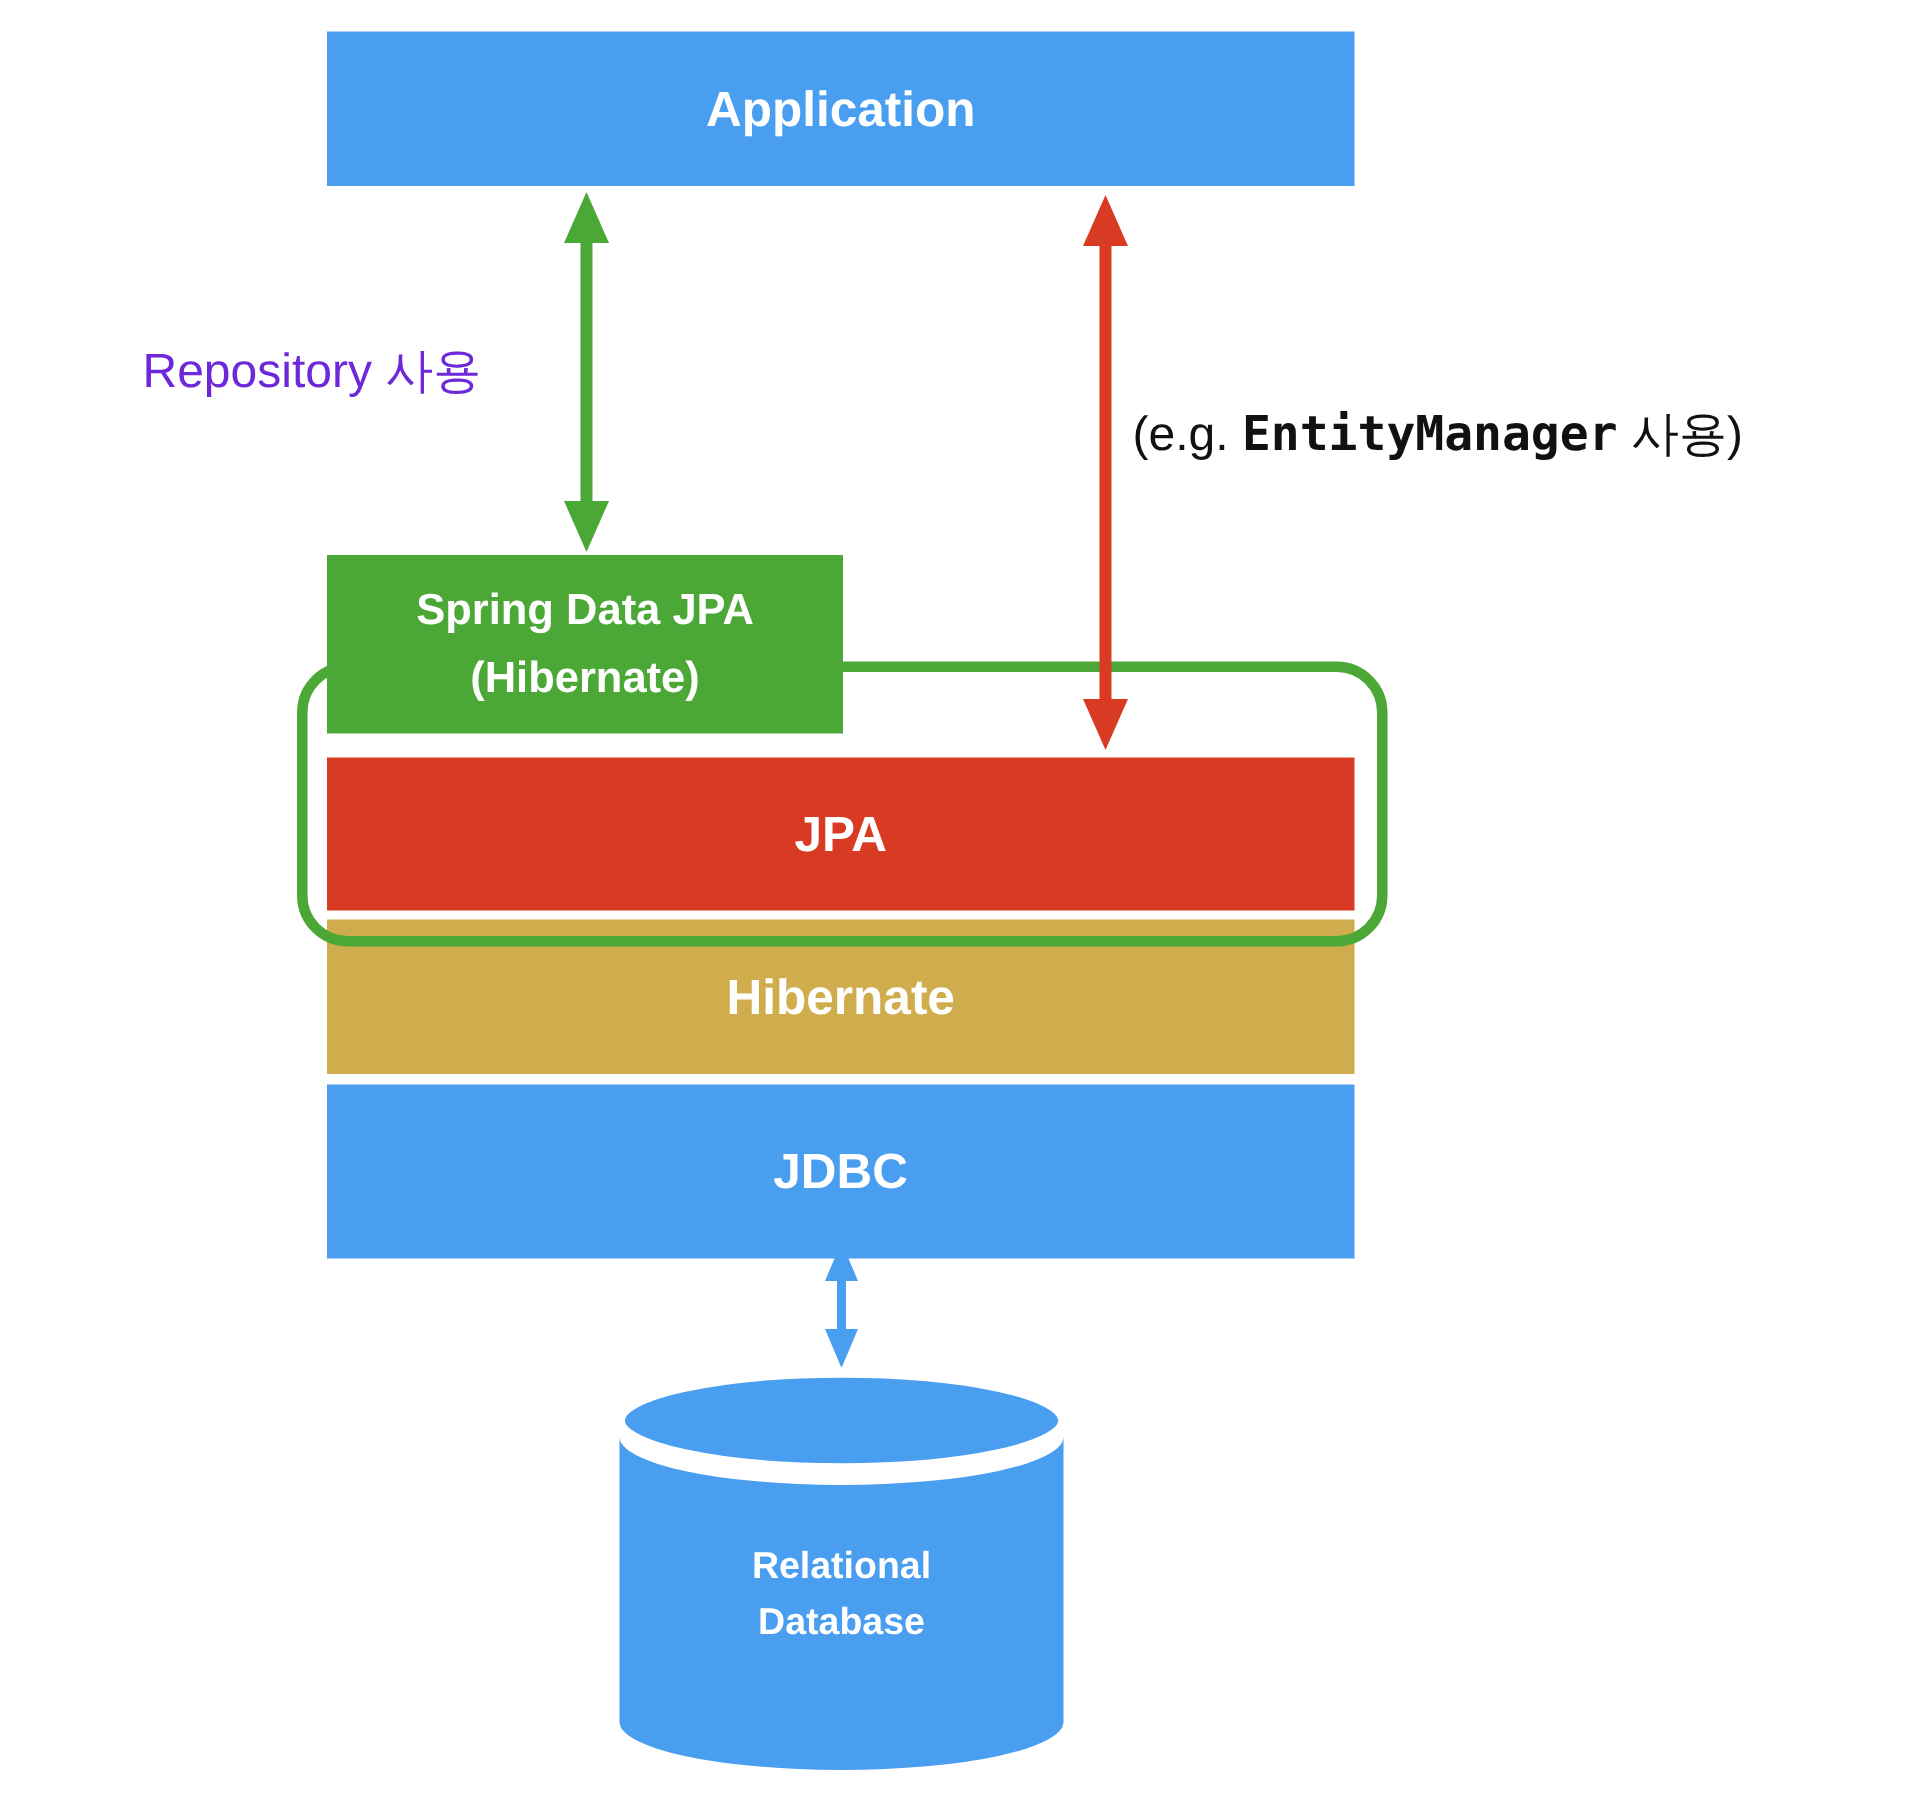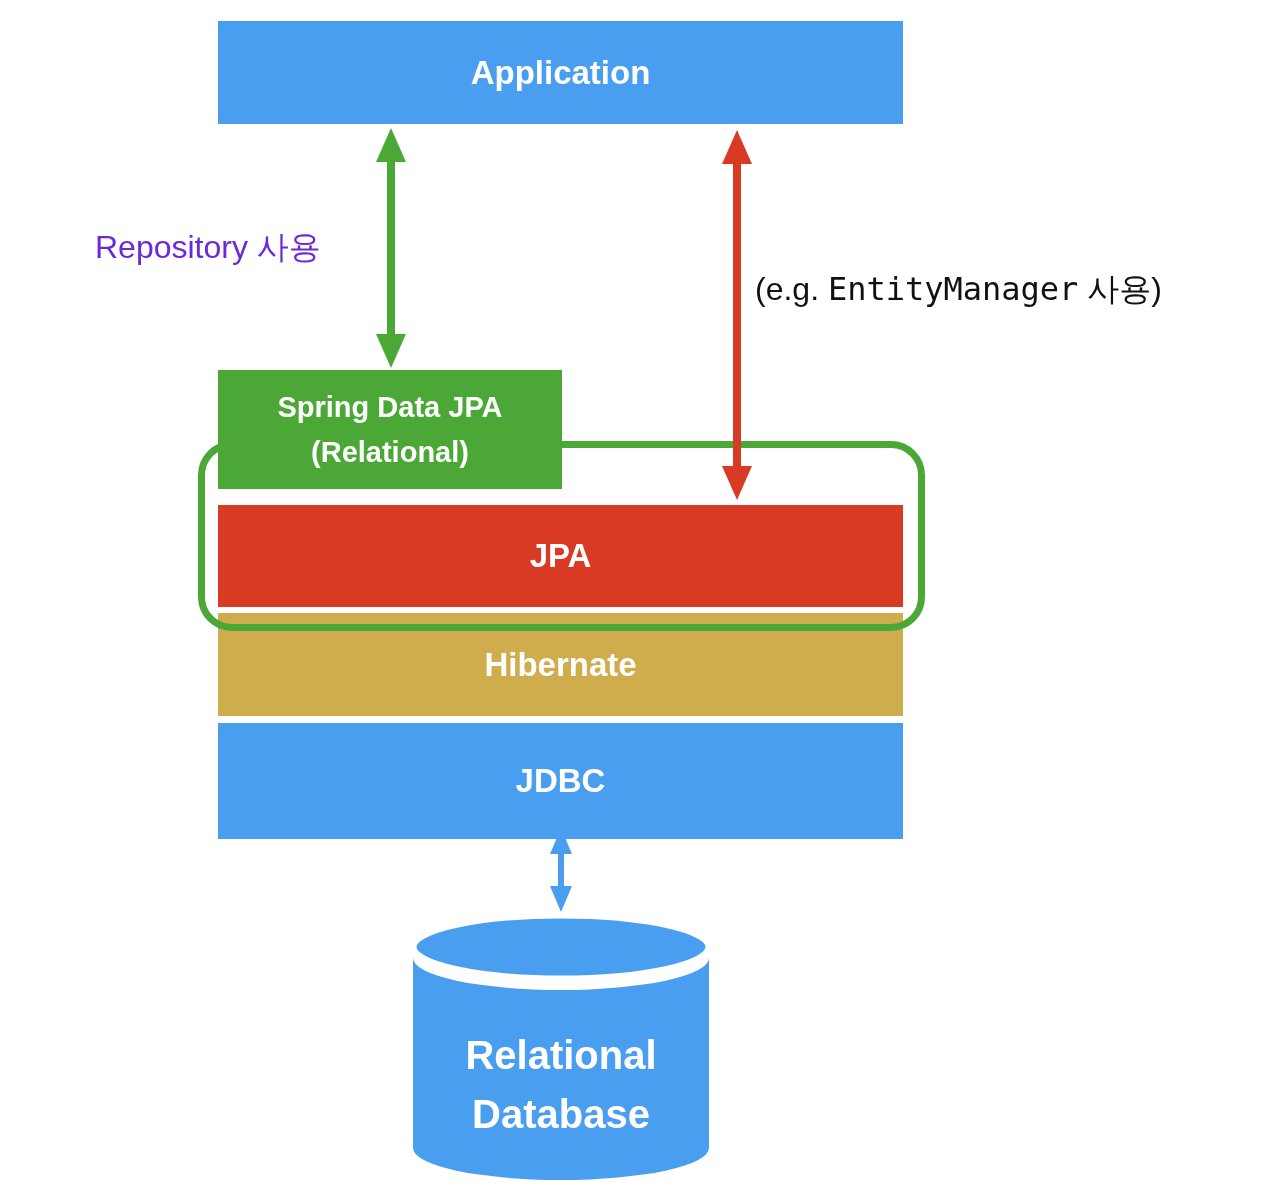--- a/index.html
+++ b/index.html
@@ -43,54 +43,54 @@
   .annotation {
     position: absolute;
     color: #111111;
     font-size: 32px;
     line-height: 1.62;
     white-space: nowrap;
     z-index: 1;
   }
   #repository-annotation { left: 95px; top: 222px; }
   #raw-jpa-annotation    { left: 755px; top: 264px; }
-  .code-text { font-family: "DejaVu Sans Mono", "Liberation Mono", monospace; }
+  .code-text { font-family: "DejaVu Sans Mono", "Liberation Mono", monospace; font-weight: bold; }
   #arrows-layer {
     position: absolute;
     left: 0; top: 0;
     width: 1280px; height: 1196px;
     z-index: 4;
     pointer-events: none;
   }
   #database-label {
     position: absolute;
     left: 411px; top: 1026px;
     width: 300px;
     text-align: center;
     color: #ffffff;
     font-weight: bold;
-    font-size: 40px;
+    font-size: 25px;
     line-height: 1.48;
     z-index: 5;
   }
 </style>
 </head>
 <body>
 
 <div class="canvas">
 
   <div class="box" id="application-box" style="background-color: rgb(74, 158, 240);">
     <span class="box-label">Application</span>
   </div>
 
   <div id="jpa-outline" style="border-color: rgb(76, 168, 54);"></div>
 
   <div class="box" id="spring-box" style="background-color: rgb(76, 168, 54);">
     <div class="box-label-sm">Spring Data JPA</div>
-    <div class="box-label-sm">(Relational)</div>
+    <div class="box-label-sm">(Hibernate)</div>
   </div>
 
   <div class="box" id="hibernate-box" style="background-color: rgb(207, 172, 76);">
     <span class="box-label">Hibernate</span>
   </div>
 
   <div class="box" id="jpa-box" style="background-color: rgb(217, 58, 36);">
     <span class="box-label">JPA</span>
   </div>
 

